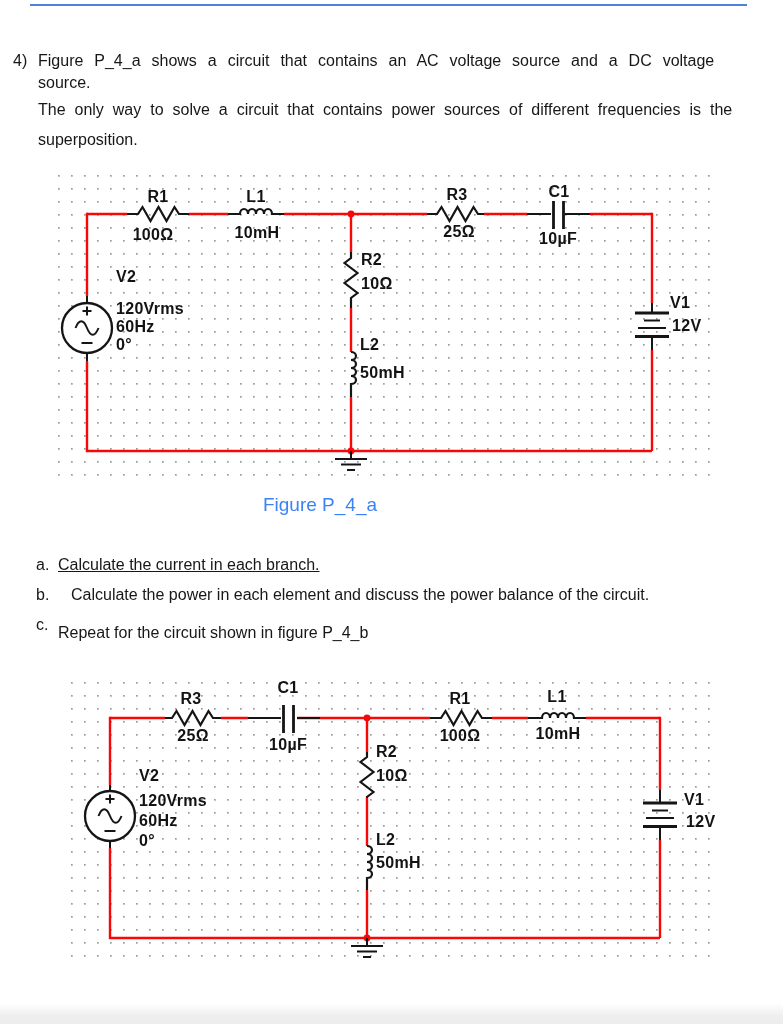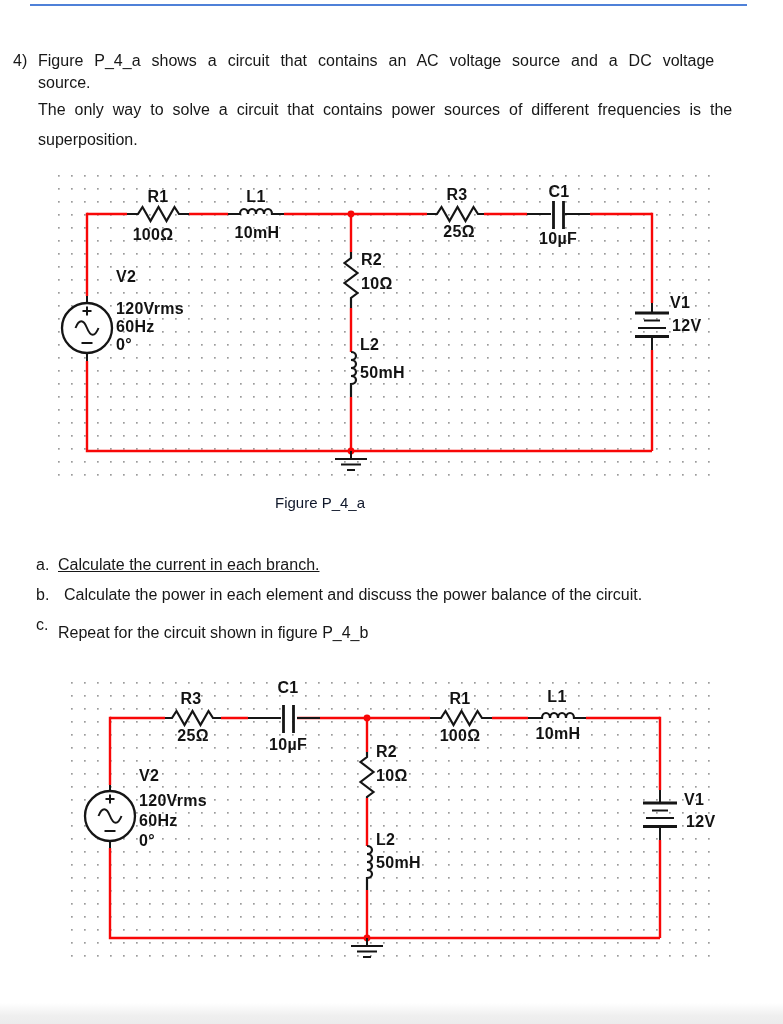--- a/index.html
+++ b/index.html
@@ -1,21 +1,21 @@
 <!DOCTYPE html>
 <html><head>
 <meta charset="utf-8">
 <style>
   html,body{margin:0;padding:0;}
   body{width:783px;height:1024px;position:relative;background:#ffffff;overflow:hidden;
        font-family:"Liberation Sans",sans-serif;color:#161616;}
   .abs{position:absolute;}
   .body-text{font-size:16px;line-height:20px;white-space:nowrap;color:#171717;}
   .q-label{font-size:16px;}
-  .caption{font-size:15px;text-align:center;width:180px;color:#0f172a;}
+  .caption{font-size:19px;text-align:center;width:180px;color:#3b82f6;}
   .rule{height:2px;background:#4f81d8;}
   #bottom-shade{left:0;top:1003px;width:783px;height:21px;
        background:linear-gradient(180deg,#ffffff 0%,#efefef 60%,#ececec 100%);}
   svg#circuits{left:0;top:0;}
   .wire{stroke:#f80707;stroke-width:2.4;fill:none;stroke-linecap:butt;}
   .comp{stroke:#151515;stroke-width:2.2;fill:none;stroke-linejoin:miter;}
   .plate{stroke:#151515;stroke-width:2.8;fill:none;}
   .thin{stroke:#151515;stroke-width:2;fill:none;}
   .node{fill:#f80707;stroke:none;}
   .clabel{font-family:"Liberation Sans",sans-serif;font-weight:bold;font-size:16px;
@@ -30,21 +30,21 @@
 
 <div class="abs body-text" style="left:13px;top:51px;">4)</div>
 <div class="abs body-text" style="left:38px;top:51px;word-spacing:6.5px;text-align:right;">Figure P_4_a shows a circuit that contains an AC voltage source and a DC voltage</div>
 <div class="abs body-text" style="left:38px;top:73px;text-align:right;">source.</div>
 <div class="abs body-text" style="left:38px;top:100px;word-spacing:4.5px;">The only way to solve a circuit that contains power sources of different frequencies is the</div>
 <div class="abs body-text" style="left:38px;top:130px;">superposition.</div>
 
 <div class="abs body-text q-label" style="left:36px;top:555px;">a.</div>
 <div class="abs body-text" style="left:58px;top:555px;text-decoration:underline;">Calculate the current in each branch.</div>
 <div class="abs body-text q-label" style="left:36px;top:585px;">b.</div>
-<div class="abs body-text" style="left:64px;top:585px;">Calculate the power in each element and discuss the power balance of the circuit.</div>
+<div class="abs body-text" style="left:71px;top:585px;">Calculate the power in each element and discuss the power balance of the circuit.</div>
 <div class="abs body-text q-label" style="left:36px;top:615px;">c.</div>
 <div class="abs body-text" style="left:58px;top:623px;">Repeat for the circuit shown in figure P_4_b</div>
 
 <div class="abs caption" style="left:230px;top:494px;">Figure P_4_a</div>
 <div class="abs caption" style="left:244px;top:979px;margin-top:44px;">Figure P_4_b</div>
 
 <svg id="circuits" class="abs" width="783" height="1024" viewBox="0 0 783 1024">
   <defs>
     <pattern id="dots" x="58" y="175" width="13" height="13" patternUnits="userSpaceOnUse">
       <rect width="1.7" height="1.7" fill="#9b9b9b"></rect>

